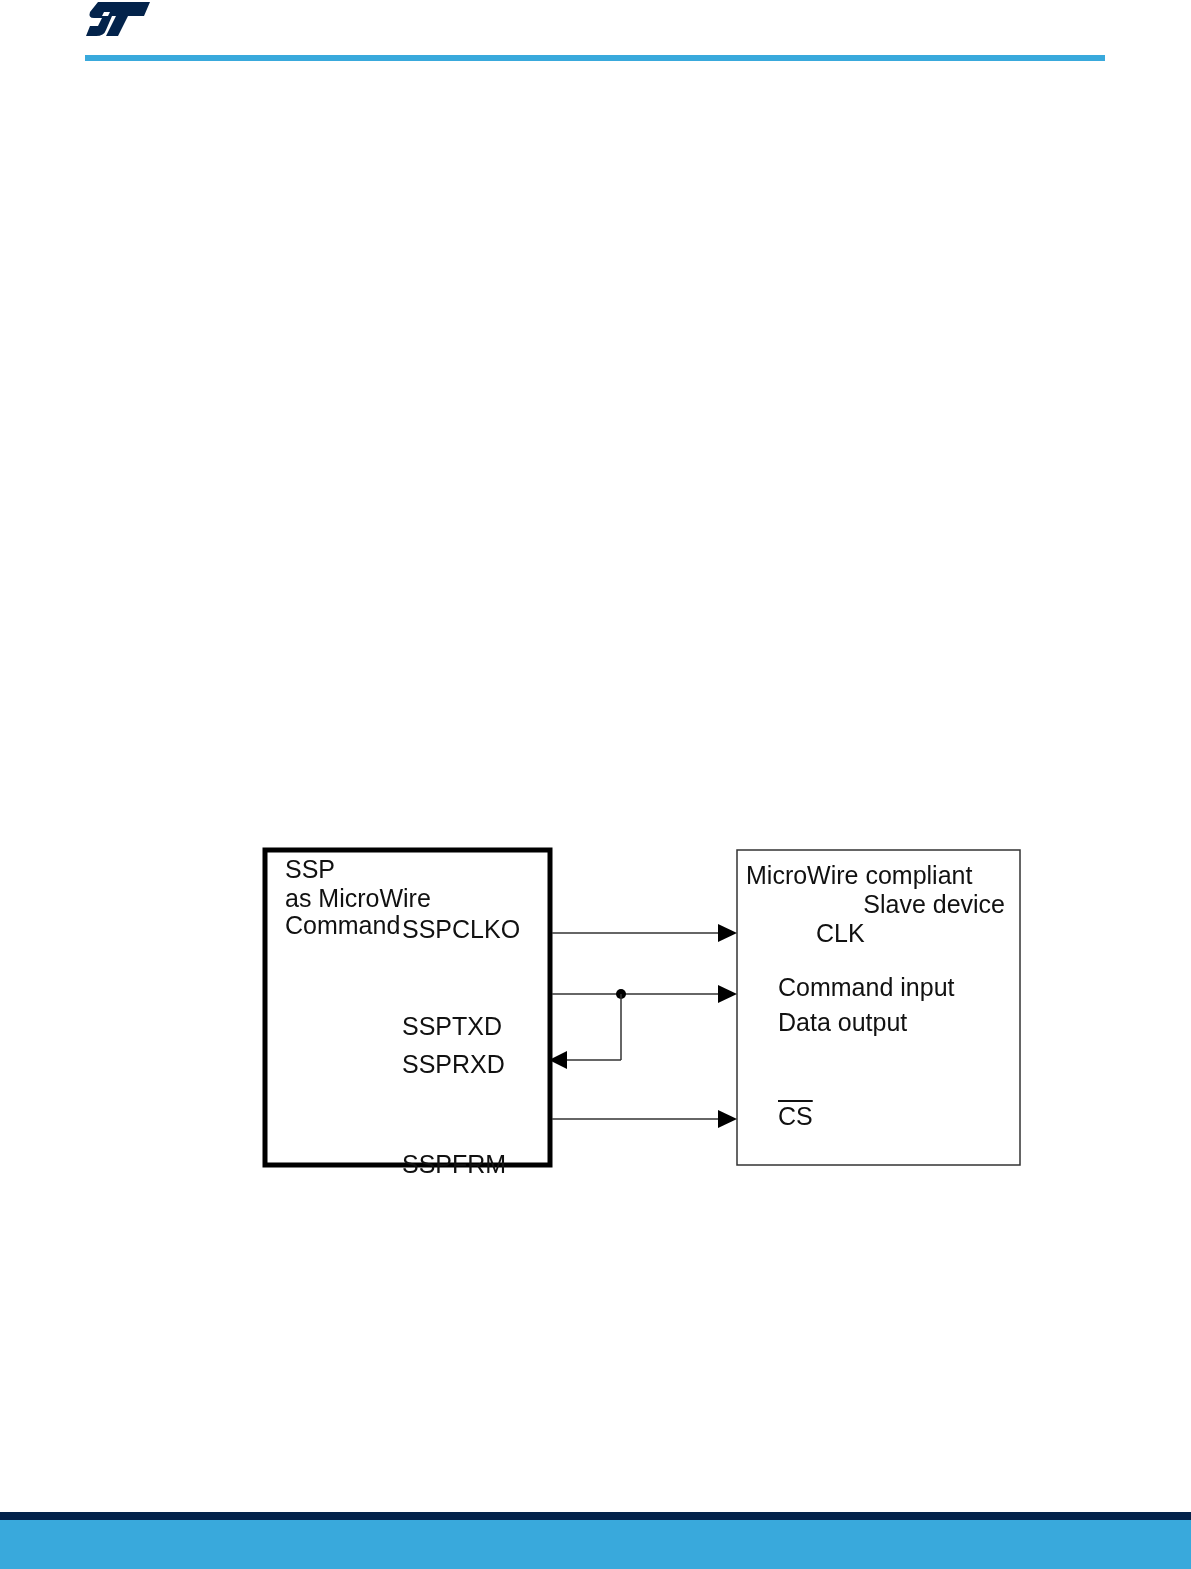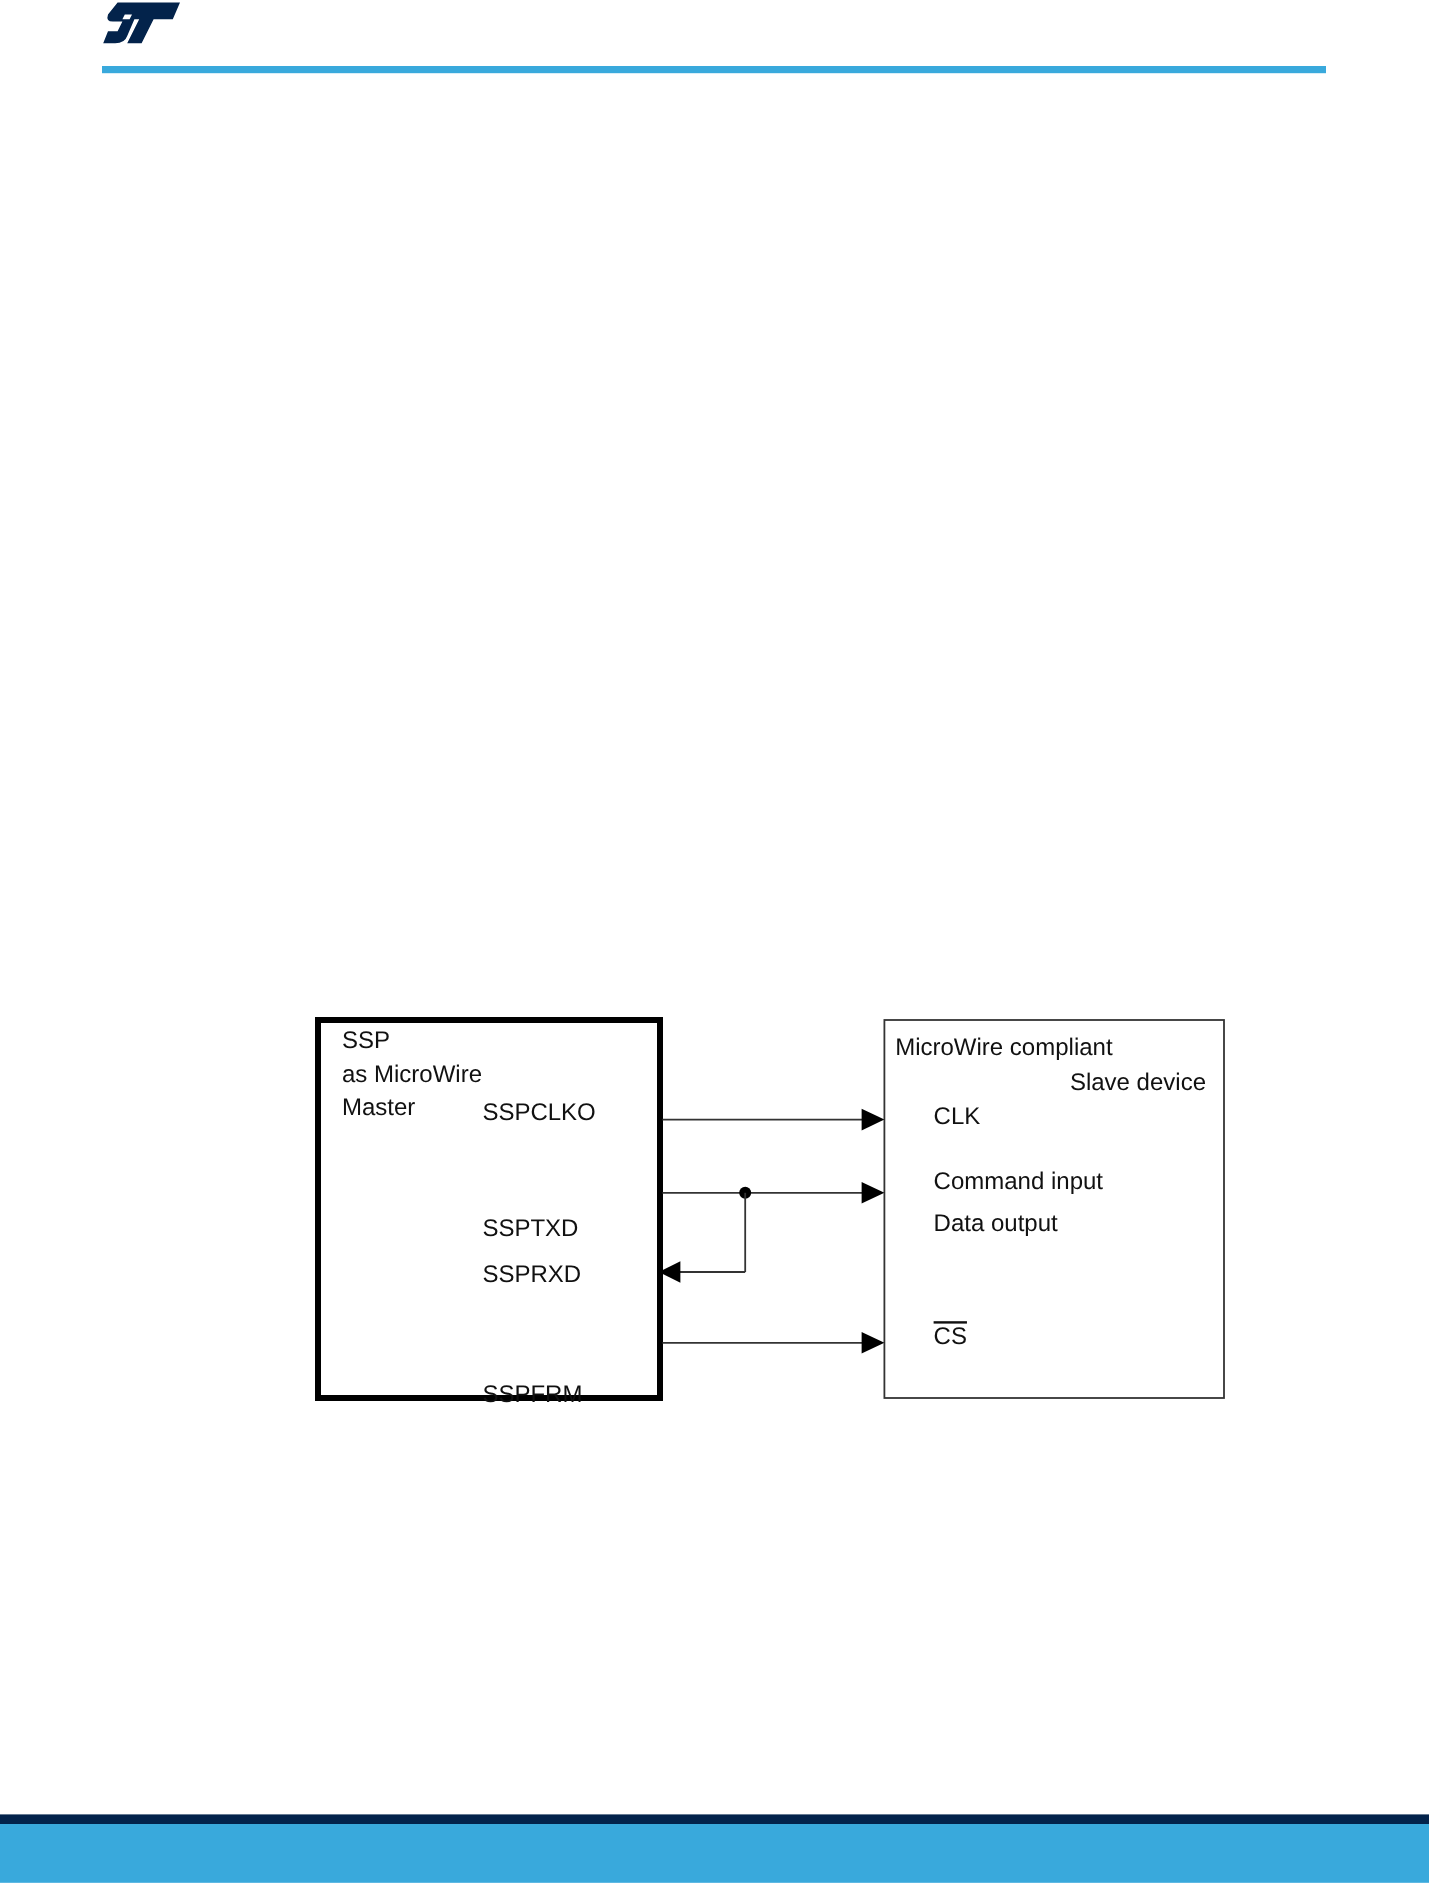--- a/index.html
+++ b/index.html
@@ -6,21 +6,21 @@
     body {
       width: 1191px; height: 1569px; position: relative; overflow: hidden;
       background: #ffffff;
       font-family: "Liberation Sans", "DejaVu Sans", sans-serif;
     }
     .logo { position: absolute; left: 84px; top: 0px; width: 70px; height: 40px; }
     .header-rule { position: absolute; left: 85px; top: 55px; width: 1020px; height: 6px; background: #39a9dc; }
     .footer-dark { position: absolute; left: 0; top: 1512px; width: 1191px; height: 8px; background: #03234b; }
     .footer-light { position: absolute; left: 0; top: 1520px; width: 1191px; height: 49px; background: #39a9dc; }
     .diagram { position: absolute; left: 0; top: 0; width: 1191px; height: 1569px; }
-    .lbl { position: absolute; color: #111; font-size: 20px; line-height: 1; white-space: nowrap; }
+    .lbl { position: absolute; color: #111; font-size: 25px; line-height: 1; white-space: nowrap; }
     .overline { text-decoration: overline; }
   </style>
 </head>
 <body>
 
 <svg class="logo" viewBox="0 0 70 40">
   <path d="M14 2 L66 2 L60 16 L44 16 L34 36 L22 36 L32 16 L24 16 L26 12 L20 12 L18 16 L28 16 L22 30 Q20 36 12 36 L2 36 L6 26 L14 26 L18 18 L10 18 Q4 18 6 12 Z" fill="#03234b"></path>
 </svg>
 <div class="header-rule"></div>
 
@@ -46,28 +46,28 @@
     <line x1="621" y1="994" x2="621" y2="1060" stroke="#333" stroke-width="1.5"></line>
     <line x1="621" y1="1060" x2="566" y2="1060" stroke="#333" stroke-width="1.5"></line>
     <polygon points="567,1051 549,1060 567,1069" fill="#000"></polygon>
 
     <line x1="552" y1="1119" x2="720" y2="1119" stroke="#333" stroke-width="1.5"></line>
     <polygon points="718,1110 737,1119 718,1128" fill="#000"></polygon>
   </svg>
 
   <div class="lbl" style="left:285px;top:857px">SSP</div>
   <div class="lbl" style="left:285px;top:886px">as MicroWire</div>
-  <div class="lbl" style="left:285px;top:913px">Master</div>
+  <div class="lbl" style="left:285px;top:913px">Command</div>
   <div class="lbl" style="left:402px;top:917px">SSPCLKO</div>
   <div class="lbl" style="left:402px;top:1014px">SSPTXD</div>
   <div class="lbl" style="left:402px;top:1052px">SSPRXD</div>
   <div class="lbl" style="left:402px;top:1152px">SSPFRM</div>
 
   <div class="lbl" style="left:746px;top:863px">MicroWire compliant</div>
   <div class="lbl" style="right:186px;top:892px">Slave device</div>
-  <div class="lbl" style="left:778px;top:921px">CLK</div>
+  <div class="lbl" style="left:816px;top:921px">CLK</div>
   <div class="lbl" style="left:778px;top:975px">Command input</div>
   <div class="lbl" style="left:778px;top:1010px">Data output</div>
   <div class="lbl overline" style="left:778px;top:1104px">CS</div>
 </div>
 
 <div class="footer-dark"></div>
 <div class="footer-light"></div>
 
 </body></html>

